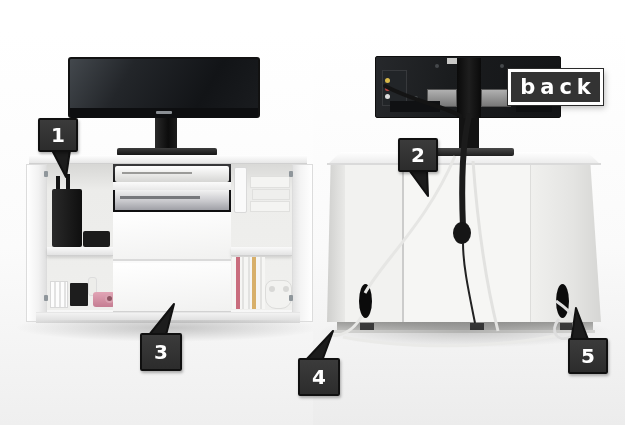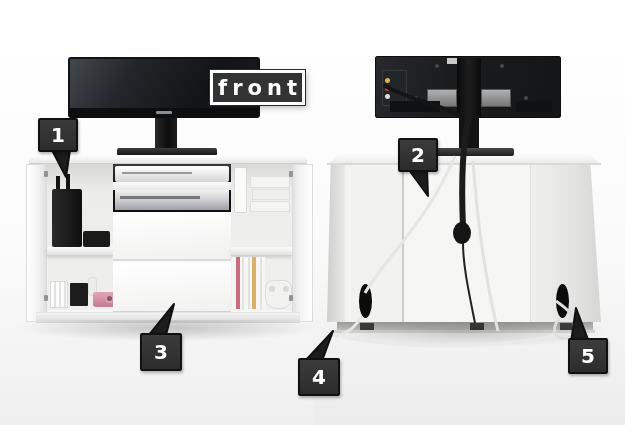--- a/index.html
+++ b/index.html
@@ -246,22 +246,22 @@
   </svg>
 
   <svg class="abs overlay-svg" viewBox="0 0 625 425">
     <polygon points="52,150 70,150 66,177" fill="#1c1c1c" stroke="#111" stroke-width="2" stroke-linejoin="round"></polygon>
     <polygon points="409,170 427,170 428,196" fill="#1c1c1c" stroke="#111" stroke-width="2" stroke-linejoin="round"></polygon>
     <polygon points="149,335 166,335 174,304" fill="#1c1c1c" stroke="#111" stroke-width="2" stroke-linejoin="round"></polygon>
     <polygon points="305,361 322,361 333,331" fill="#1c1c1c" stroke="#111" stroke-width="2" stroke-linejoin="round"></polygon>
     <polygon points="571,342 589,342 576,308" fill="#1c1c1c" stroke="#111" stroke-width="2" stroke-linejoin="round"></polygon>
   </svg>
 
-  <div class="abs viewlabel lab-front">
-    <span>front</span>
+  <div class="abs viewlabel lab-back">
+    <span>back</span>
   </div>
 
   <div class="abs co co1">
     <span>1</span>
   </div>
   <div class="abs co co2">
     <span>2</span>
   </div>
   <div class="abs co co3">
     <span>3</span>

